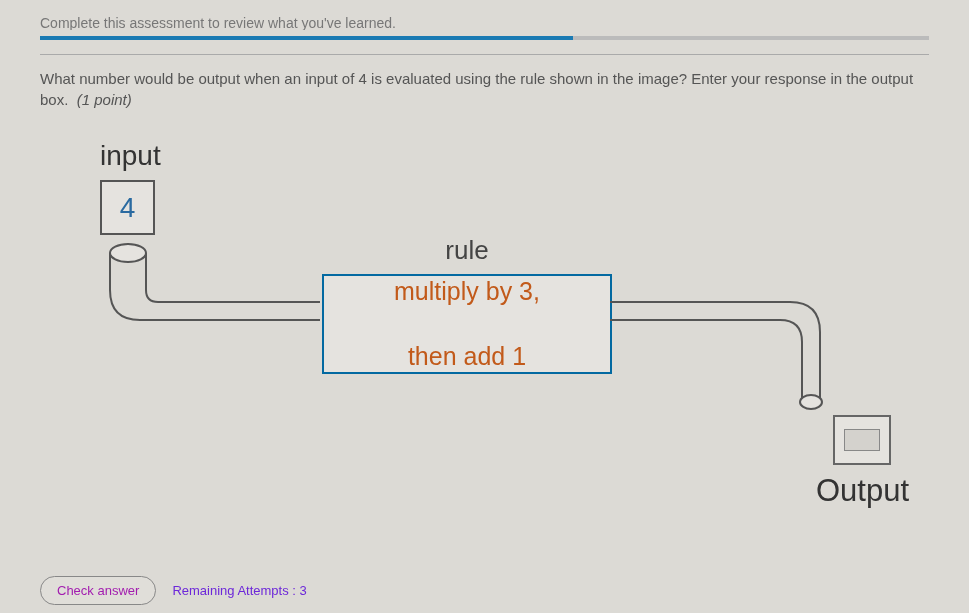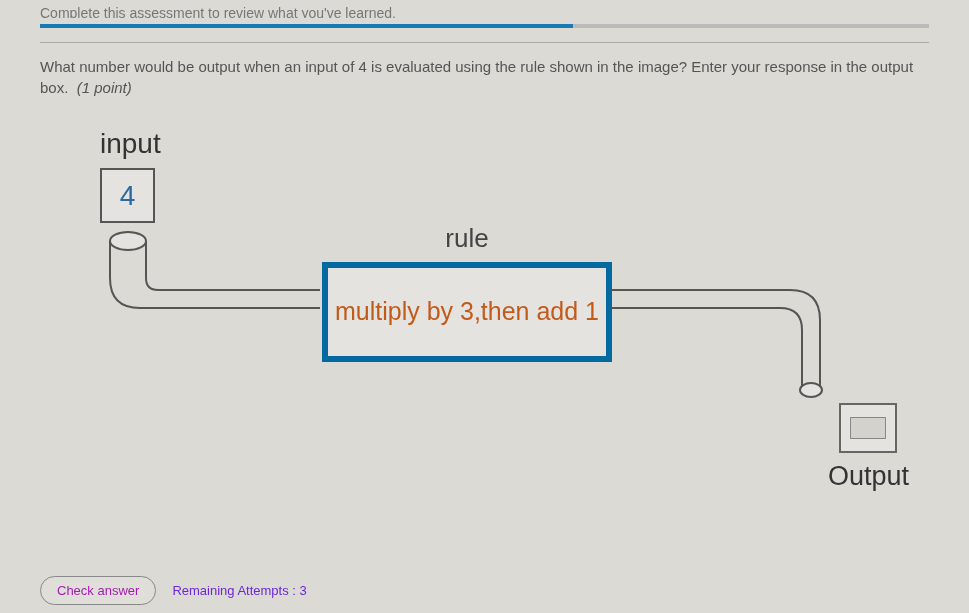--- a/index.html
+++ b/index.html
@@ -5,21 +5,21 @@
     * { box-sizing: border-box; margin: 0; padding: 0; }
     body {
       font-family: Arial, Helvetica, sans-serif;
       background: #dcdad5;
       width: 969px;
       height: 613px;
       position: relative;
       color: #444;
     }
     .top-bar {
-      padding: 5px 40px;
+      padding: 15px 40px;
       font-size: 14px;
       color: #777;
       height: 18px;
       overflow: hidden;
     }
     .progress-line {
       margin: 6px 40px 0 40px;
       height: 4px;
       background: #bbb;
       position: relative;
@@ -79,26 +79,26 @@
     }
     .rule-label {
       font-size: 26px;
       color: #444;
       text-align: center;
       margin-bottom: 8px;
     }
     .rule-box {
       width: 290px;
       height: 100px;
-      border: 6px solid #0369a1;
+      border: 2px solid #0369a1;
       background: #e5e3df;
       display: flex;
-      flex-direction: row;
-      align-items: center;
-      justify-content: center;
+      flex-direction: column;
+      align-items: center;
+      justify-content: space-between;
       font-size: 25px;
       color: #c25a1a;
       line-height: 1.25;
     }
     .output-block {
       position: absolute;
       right: 0;
       top: 275px;
       text-align: center;
     }
@@ -112,21 +112,21 @@
       align-items: center;
       justify-content: center;
     }
     .output-box-inner {
       width: 36px;
       height: 22px;
       border: 1px solid #888;
       background: #d4d2cd;
     }
     .output-label {
-      font-size: 27px;
+      font-size: 31px;
       color: #333;
     }
     .pipe {
       position: absolute;
       stroke: #555;
       stroke-width: 2;
       fill: none;
     }
     .bottom-bar {
       position: absolute;

